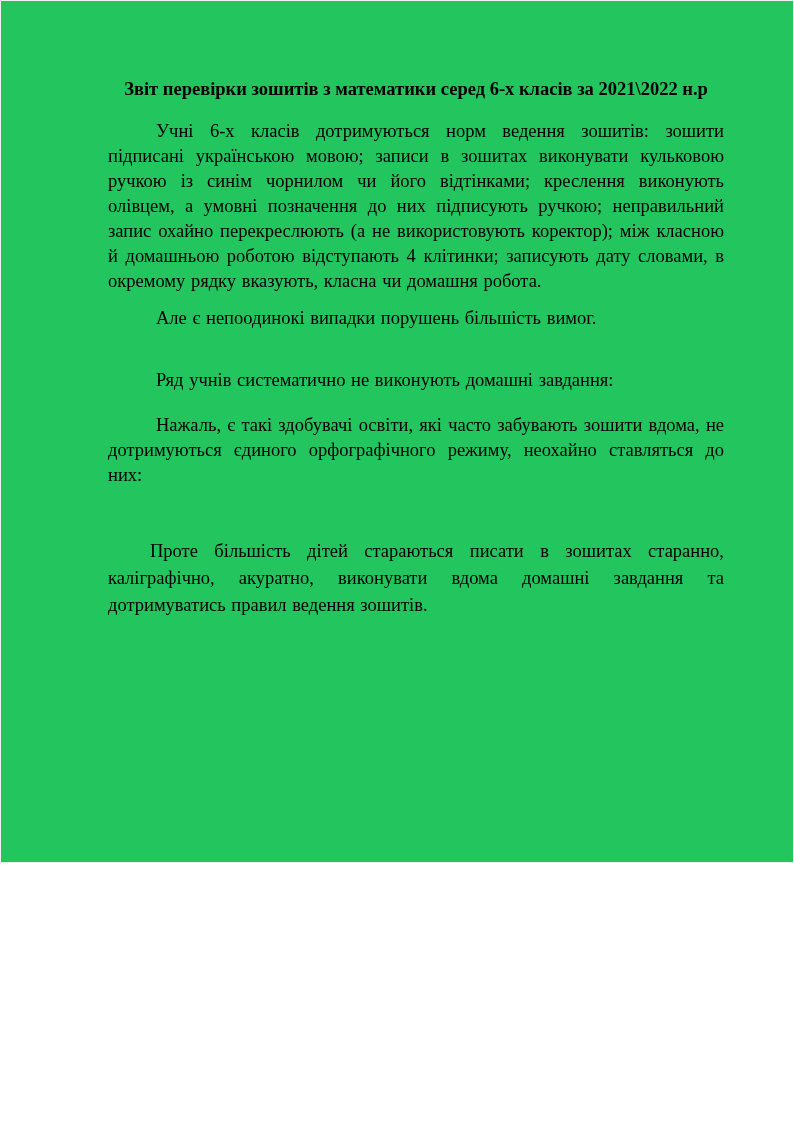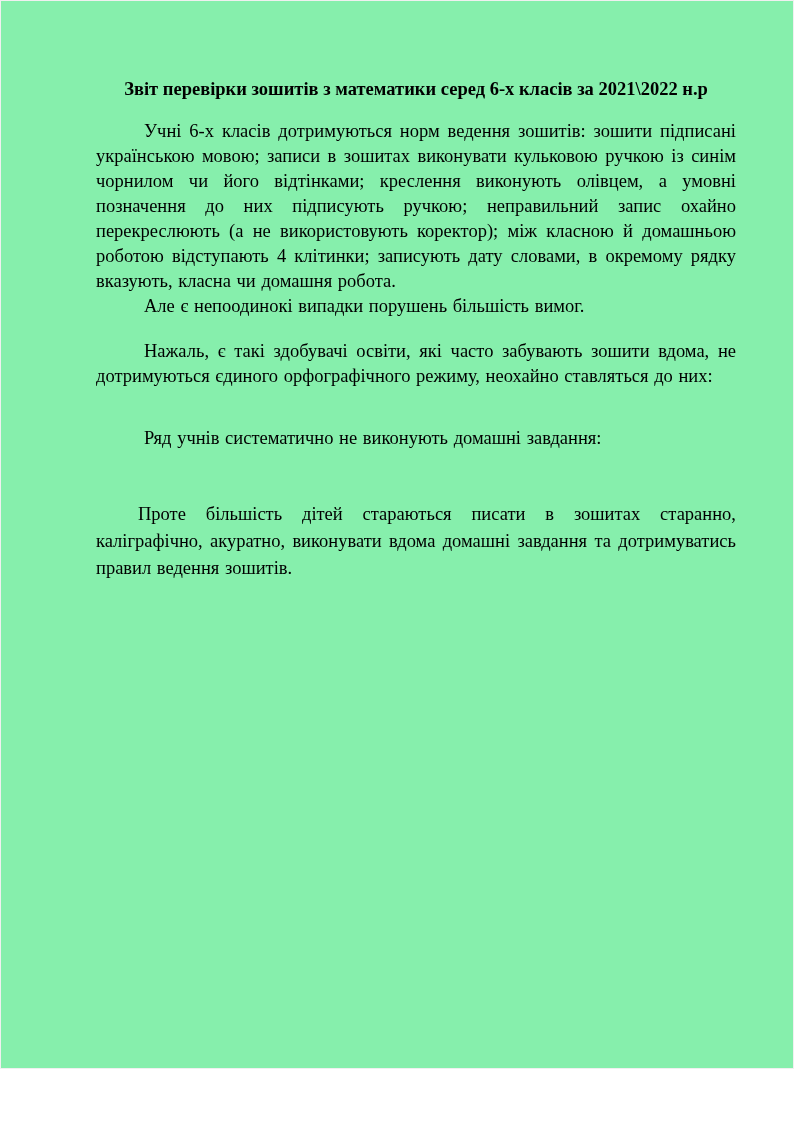--- a/index.html
+++ b/index.html
@@ -3,43 +3,43 @@
 <meta charset="utf-8">
 <style>
   html, body {
     margin: 0;
     padding: 0;
     background: #ffffff;
   }
   .page {
     position: relative;
     width: 794px;
-    height: 1069px;
-    background: #86efac;
+    height: 863px;
+    background: #22c55e;
     color: #000000;
     font-family: "Liberation Serif", "DejaVu Serif", serif;
     overflow: hidden;
     box-sizing: border-box;
     border: 1px solid #f0f0f0;
   }
   .content {
     box-sizing: border-box;
     padding: 76px 57px 0 95px;
   }
   .doc-title {
     font-size: 18.5px;
     font-weight: bold;
     line-height: 25px;
     text-align: center;
     margin: 0 0 17px 0;
   }
   .para {
     font-size: 18.5px;
     line-height: 25px;
-    margin: 0;
+    margin: 12px;
     text-align: justify;
     text-indent: 48px;
     word-spacing: 1px;
   }
   .para-intro   { margin-top: 0; }
   .para-single  { text-align: left; }
   .para-neglect { margin-top: 20px; }
   .para-homework{ margin-top: 37px; text-align: left; }
   .para-praise  { margin-top: 50px; line-height: 27px; text-indent: 42px; }
 </style>
@@ -48,20 +48,20 @@
 
 <div class="page">
   <div class="content">
 
     <h1 class="doc-title">Звіт перевірки зошитів з математики серед 6-х класів за 2021\2022 н.р</h1>
 
     <p class="para para-intro">Учні 6-х класів дотримуються норм ведення зошитів: зошити підписані українською мовою; записи в зошитах виконувати кульковою ручкою із синім чорнилом чи його відтінками; креслення виконують олівцем, а умовні позначення до них підписують ручкою; неправильний запис охайно перекреслюють (а не використовують коректор); між класною й домашньою роботою відступають 4 клітинки; записують дату словами, в окремому рядку вказують, класна чи домашня робота.</p>
 
     <p class="para para-single">Але є непоодинокі випадки порушень більшість вимог.</p>
 
+    <p class="para para-homework">Ряд учнів систематично не виконують домашні завдання:</p>
+
     <p class="para para-neglect">Нажаль, є такі здобувачі освіти, які часто забувають зошити вдома, не дотримуються єдиного орфографічного режиму, неохайно ставляться до них:</p>
-
-    <p class="para para-homework">Ряд учнів систематично не виконують домашні завдання:</p>
 
     <p class="para para-praise">Проте більшість дітей стараються писати в зошитах старанно, каліграфічно, акуратно, виконувати вдома домашні завдання та дотримуватись правил ведення зошитів.</p>
 
   </div>
 </div>
 
 </body></html>

